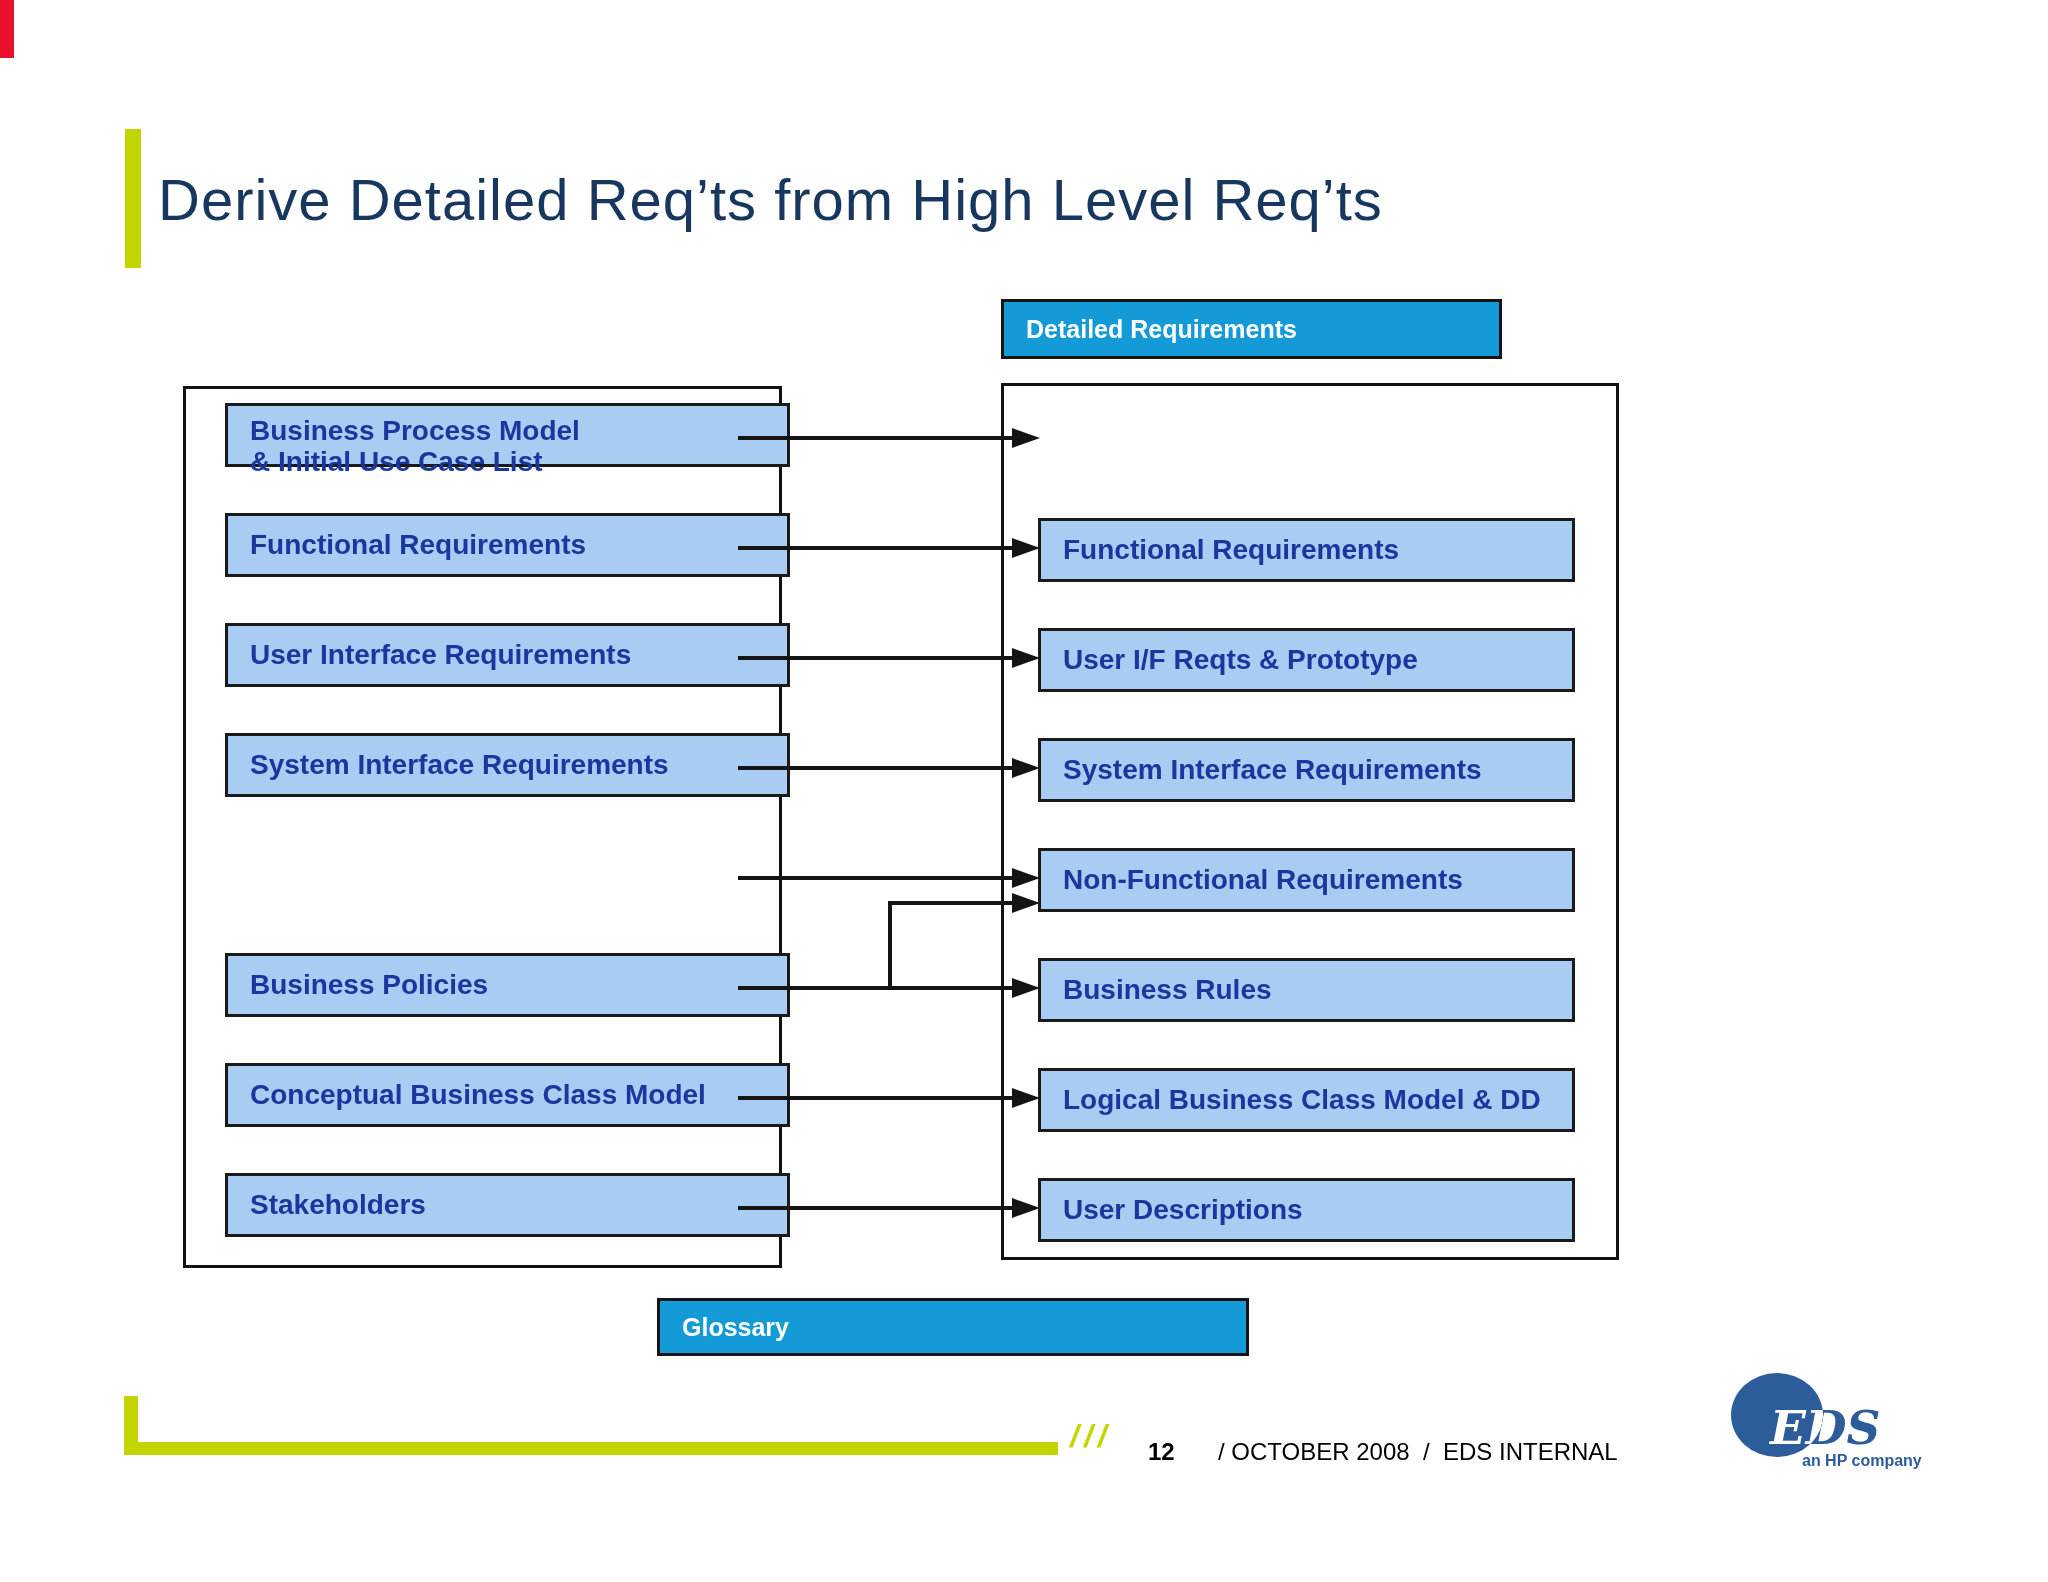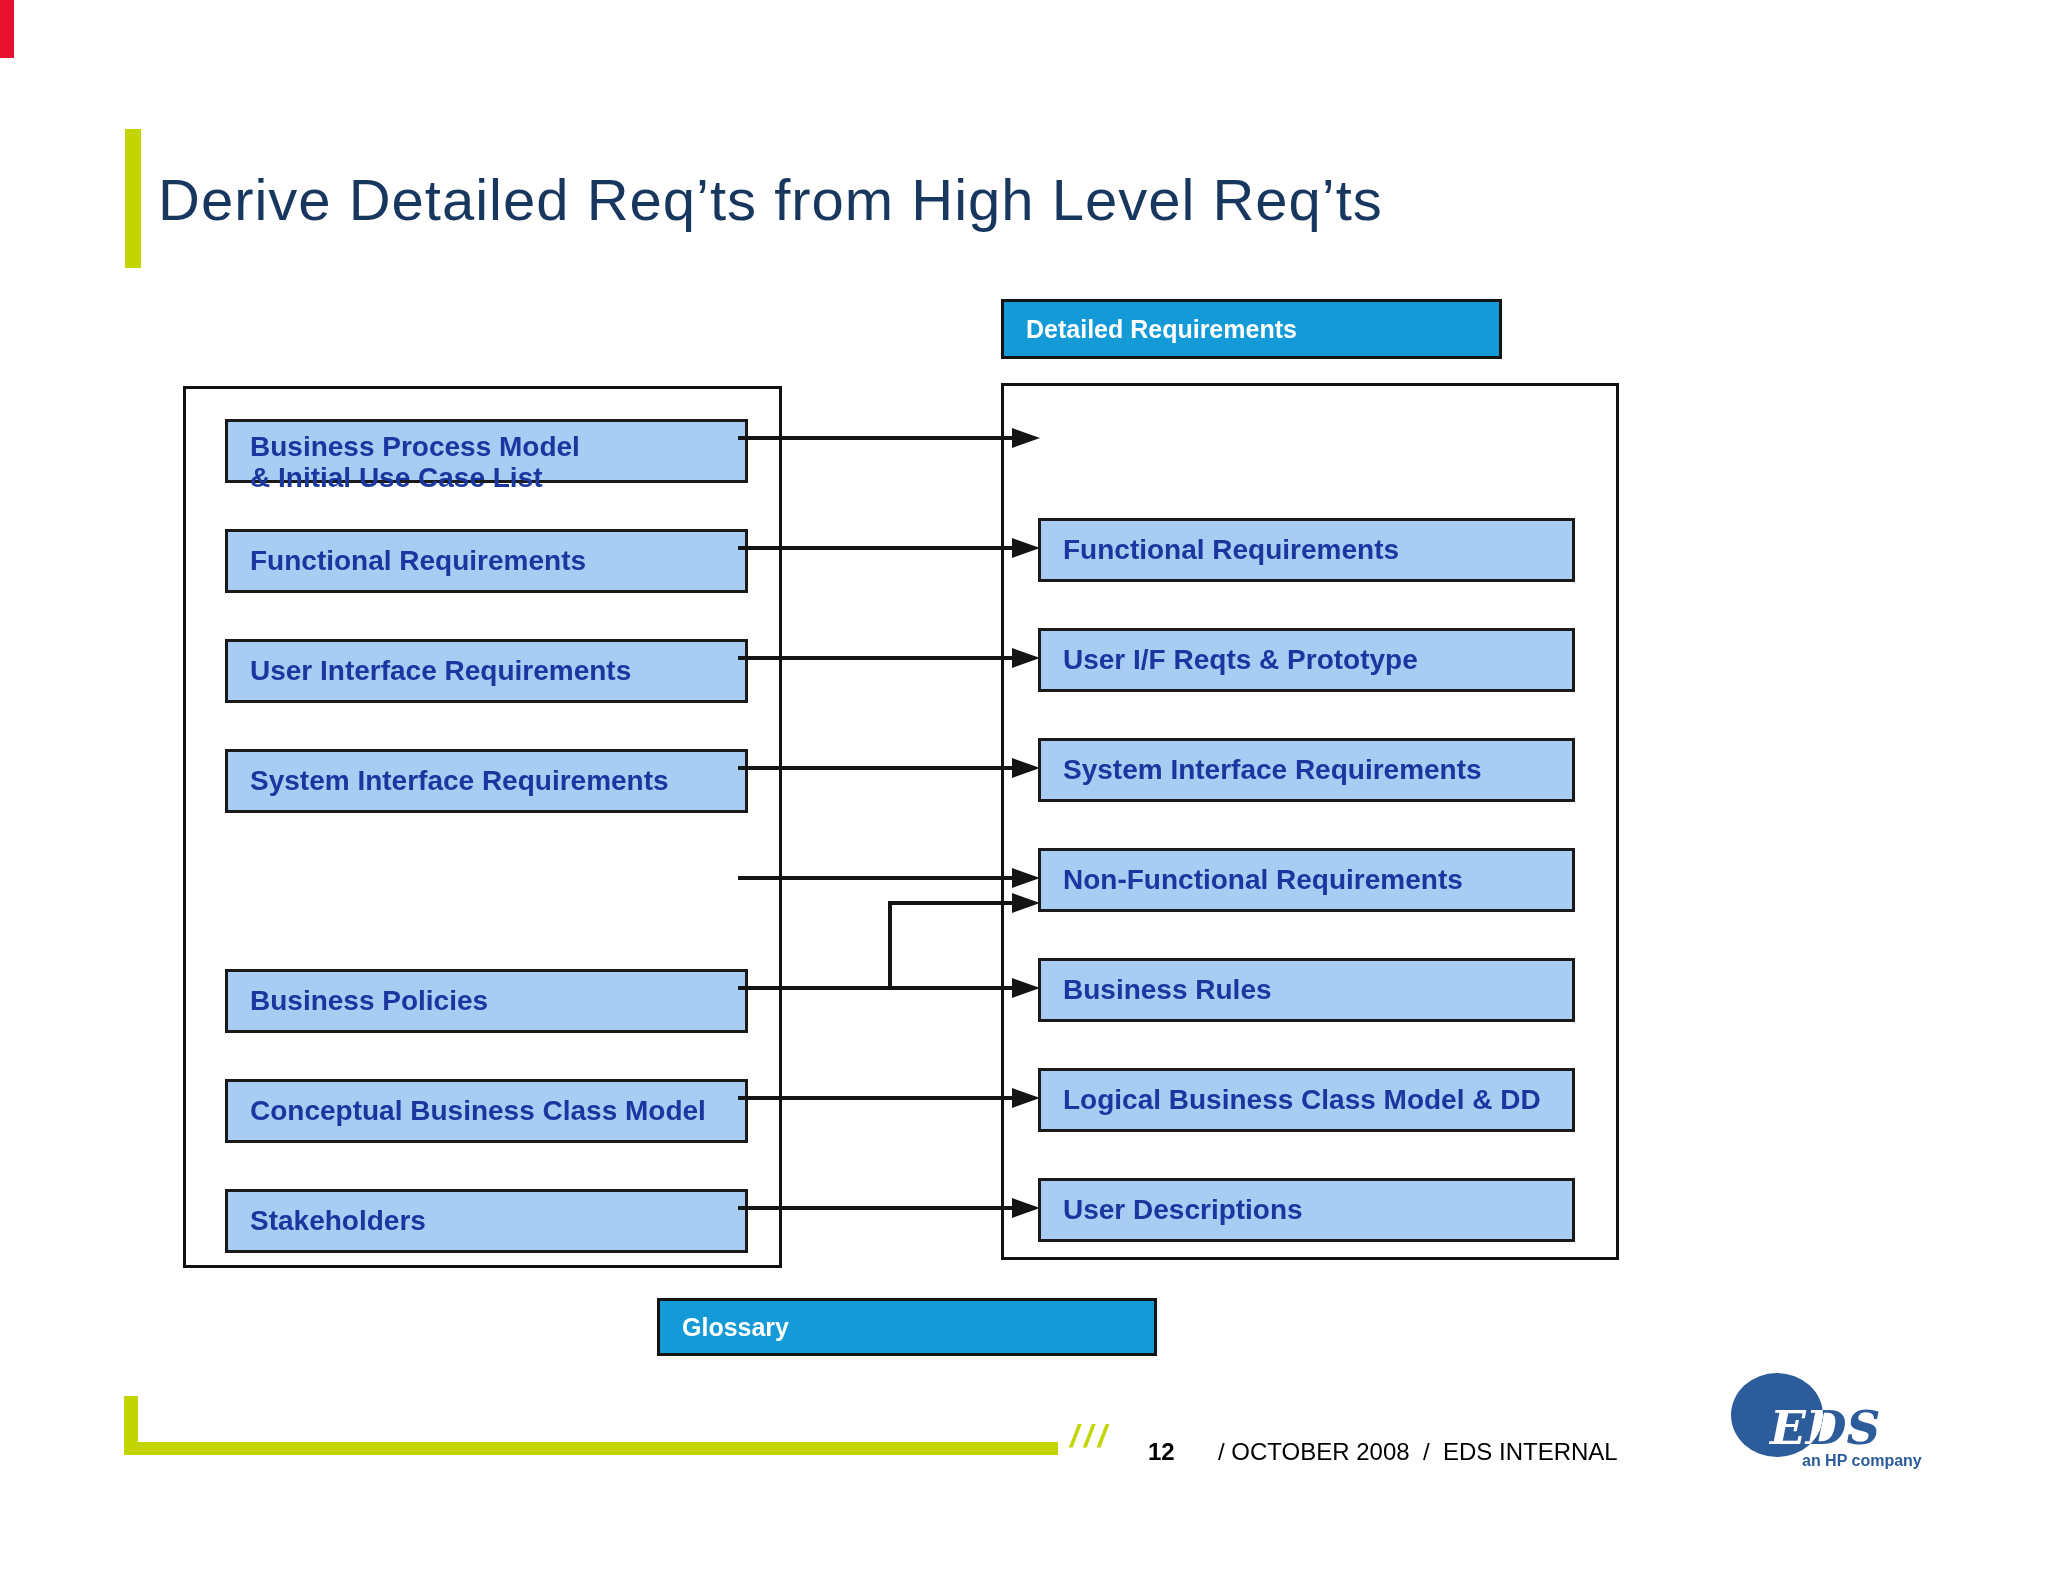--- a/index.html
+++ b/index.html
@@ -24,31 +24,31 @@
   .container{
     position:absolute;background:#ffffff;border:3px solid #111111;box-sizing:border-box;z-index:1;
   }
   .cont-left{left:183px;top:386px;width:599px;height:882px;}
   .cont-right{left:1001px;top:383px;width:618px;height:877px;}
   .dbox{
     position:absolute;height:64px;background:#A9CCF3;border:3px solid #1A1A1A;
     box-sizing:border-box;display:flex;align-items:center;padding-left:22px;
     color:#19379F;font-weight:bold;font-size:28px;white-space:nowrap;z-index:3;
   }
-  .lbox{left:225px;width:523px;margin-top:16px;}
+  .lbox{left:225px;width:565px;}
   .rbox{left:1038px;width:537px;}
   .twoline{display:block;align-items:flex-start;padding-top:9px;line-height:31px;
     white-space:pre-line;overflow:visible;}
   .lr0{top:403px}.lr1{top:513px}.lr2{top:623px}.lr3{top:733px}
   .lr4{top:843px}.lr5{top:953px}.lr6{top:1063px}.lr7{top:1173px}
   .rr0{top:408px}.rr1{top:518px}.rr2{top:628px}.rr3{top:738px}
   .rr4{top:848px}.rr5{top:958px}.rr6{top:1068px}.rr7{top:1178px}
   .connectors{position:absolute;left:0;top:0;z-index:5;pointer-events:none;}
   .glossary{
-    position:absolute;left:657px;top:1298px;width:500px;height:58px;background:#149AD6;
+    position:absolute;left:657px;top:1298px;width:592px;height:58px;background:#149AD6;
     border:3px solid #141414;box-sizing:border-box;display:flex;align-items:center;
     padding-left:22px;color:#ffffff;font-weight:bold;font-size:25px;z-index:2;
   }
   .footer-title{position:absolute;left:158px;top:1408px;font-size:27px;color:#000000;white-space:nowrap;}
   .footer-vbar{position:absolute;left:124px;top:1396px;width:14px;height:59px;background:#C3D500;}
   .footer-hbar{position:absolute;left:124px;top:1442px;width:934px;height:13px;background:#C3D500;}
   .footer-slashes{position:absolute;left:1070px;top:1418px;font-size:32px;font-style:italic;
     font-weight:bold;color:#C3D500;letter-spacing:5px;}
   .page-number{position:absolute;left:1148px;top:1438px;font-size:24px;color:#000000;font-weight:bold;}
   .footer-meta{position:absolute;left:1218px;top:1438px;font-size:24px;color:#000000;white-space:pre;}

